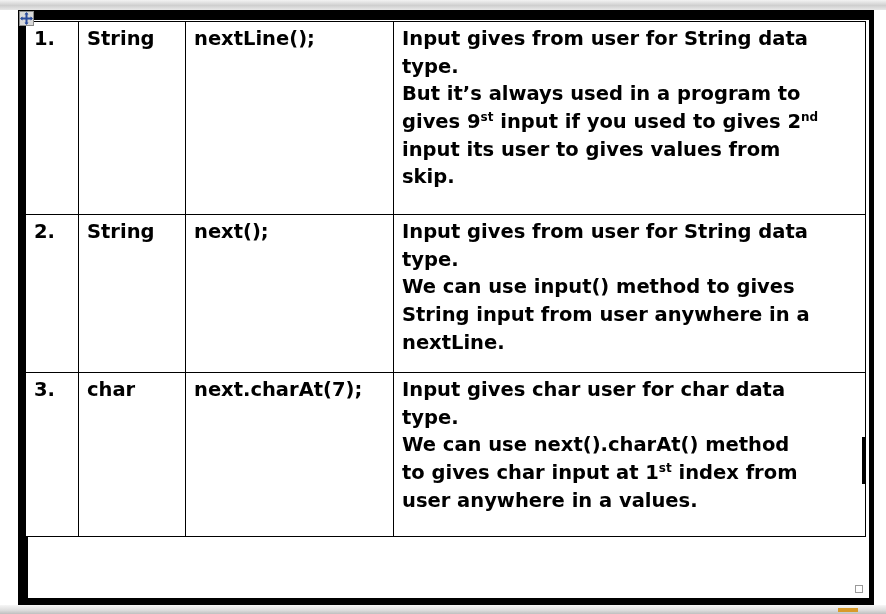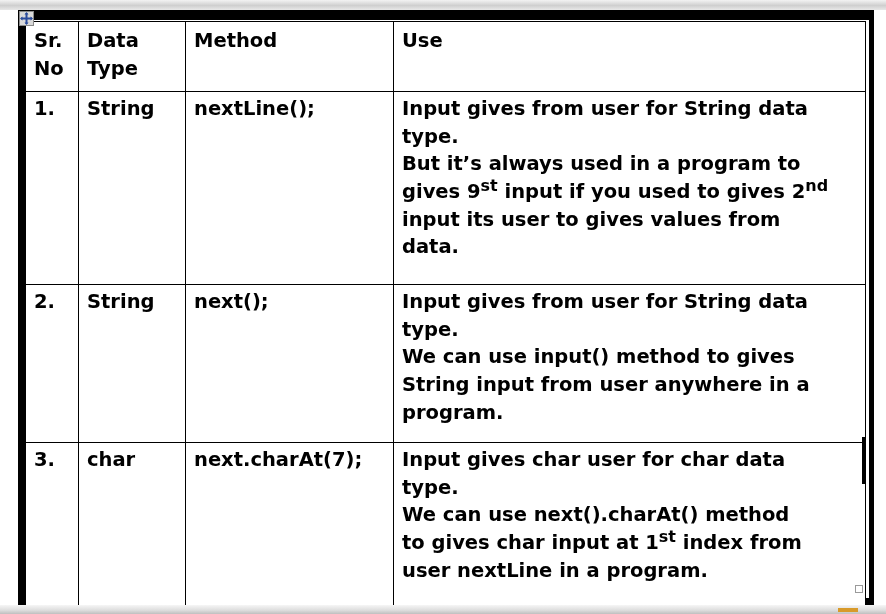--- a/index.html
+++ b/index.html
@@ -109,21 +109,21 @@
 
   tr.hdr-row td {
     height: 62px;
     padding-top: 5px;
   }
   tr.r1 td { height: 187px; }
   tr.r2 td { height: 152px; }
   tr.r3 td { height: 158px; }
 
   .sup {
-    font-size: 16px;
+    font-size: 12px;
     vertical-align: super;
     line-height: 0;
     font-weight: bold;
   }
 
   .use-line { display: block; white-space: nowrap; }
   .use-para { display: block; }
 
   
   #resize-indicator {
@@ -154,85 +154,69 @@
 
   <div id="table-wrap">
     <table class="doc-table">
       <colgroup>
         <col class="c-sr">
         <col class="c-dtype">
         <col class="c-method">
         <col class="c-use">
       </colgroup>
       <tbody>
-        <tr class="hdr-row">
-          <td class="hdr">
-            <span>Sr.</span><br>
-            <span>No</span>
-          </td>
-          <td class="hdr">
-            <span>Data</span><br>
-            <span>Type</span>
-          </td>
-          <td class="hdr">
-            <span>Method</span>
-          </td>
-          <td class="hdr">
-            <span>Use</span>
-          </td>
-        </tr>
 
         <tr class="r1">
           <td>1.</td>
           <td>String</td>
           <td>nextLine();</td>
           <td>
             <span class="use-para">
               <span class="use-line">Input gives from user for String data</span>
               <span class="use-line">type.</span>
             </span>
             <span class="use-para">
               <span class="use-line">But it’s always used in a program to</span>
               <span class="use-line"><span>gives 9</span><span class="sup">st</span><span> input if you used to gives 2</span><span class="sup">nd</span></span>
               <span class="use-line">input its user to gives values from</span>
-              <span class="use-line">data.</span>
+              <span class="use-line">skip.</span>
             </span>
           </td>
         </tr>
 
         <tr class="r2">
           <td>2.</td>
           <td>String</td>
           <td>next();</td>
           <td>
             <span class="use-para">
               <span class="use-line">Input gives from user for String data</span>
               <span class="use-line">type.</span>
             </span>
             <span class="use-para">
               <span class="use-line">We can use input() method to gives</span>
               <span class="use-line">String input from user anywhere in a</span>
-              <span class="use-line">program.</span>
+              <span class="use-line">nextLine.</span>
             </span>
           </td>
         </tr>
 
         <tr class="r3">
           <td>3.</td>
           <td>char</td>
           <td>next.charAt(7);</td>
           <td>
             <span class="use-para">
               <span class="use-line">Input gives char user for char data</span>
               <span class="use-line">type.</span>
             </span>
             <span class="use-para">
               <span class="use-line">We can use next().charAt() method</span>
               <span class="use-line"><span>to gives char  input at 1</span><span class="sup">st</span><span> index from</span></span>
-              <span class="use-line">user nextLine in a program.</span>
+              <span class="use-line">user anywhere in a values.</span>
             </span>
           </td>
         </tr>
       </tbody>
     </table>
   </div>
 
   <div id="resize-indicator"></div>
   <div id="resize-grip"></div>
 

